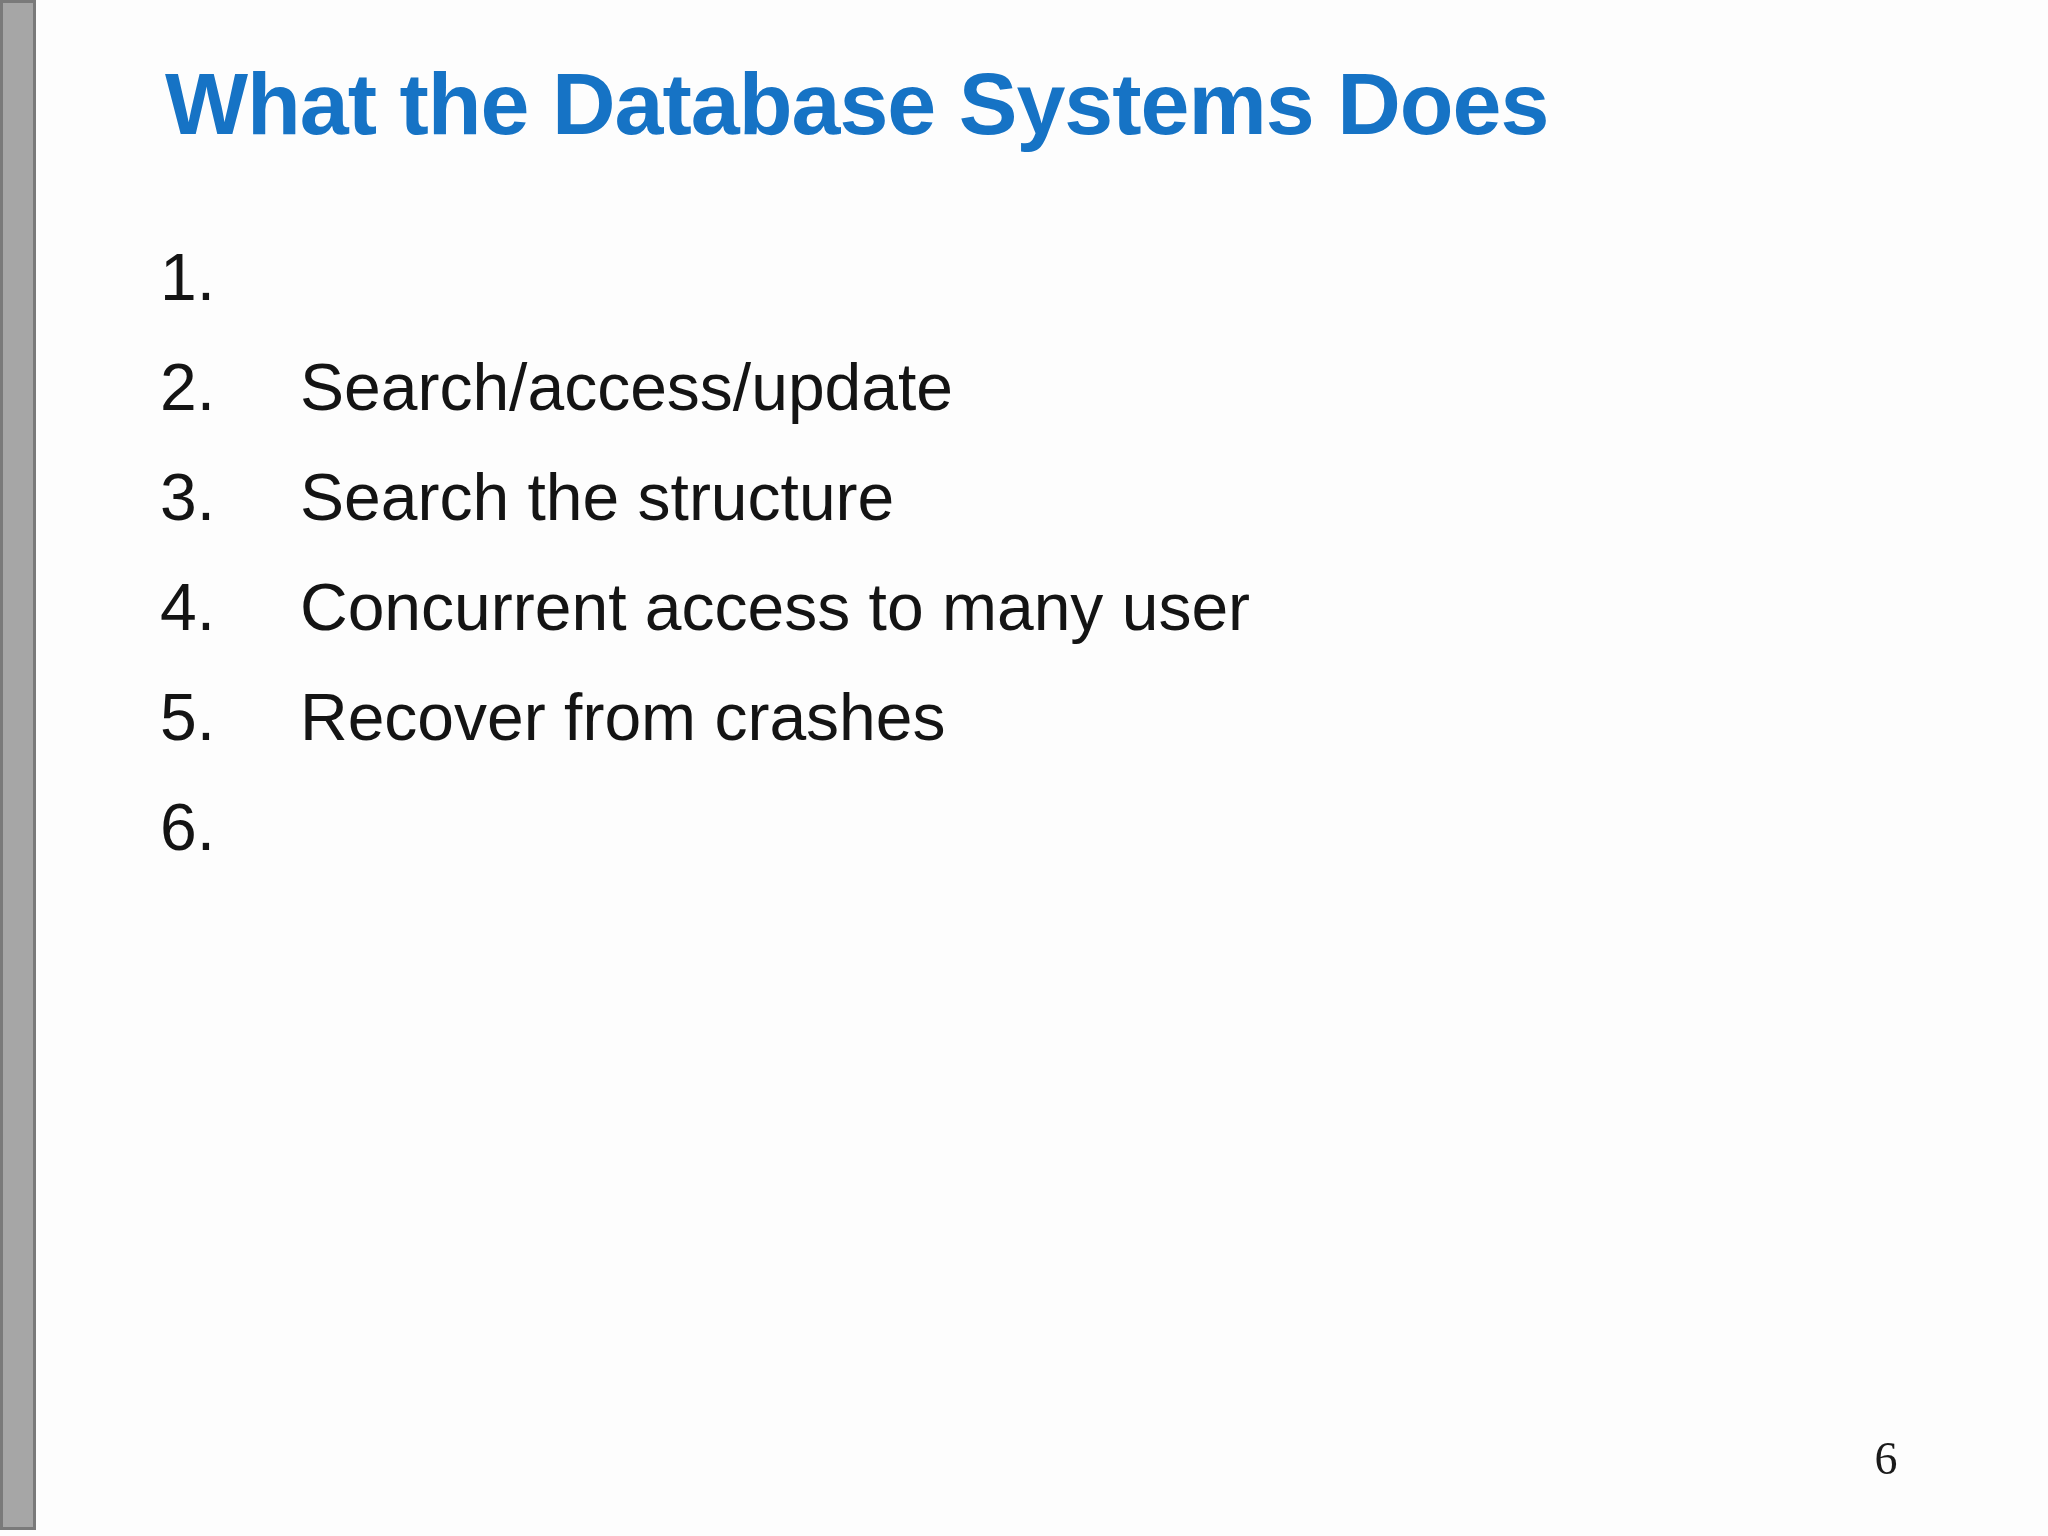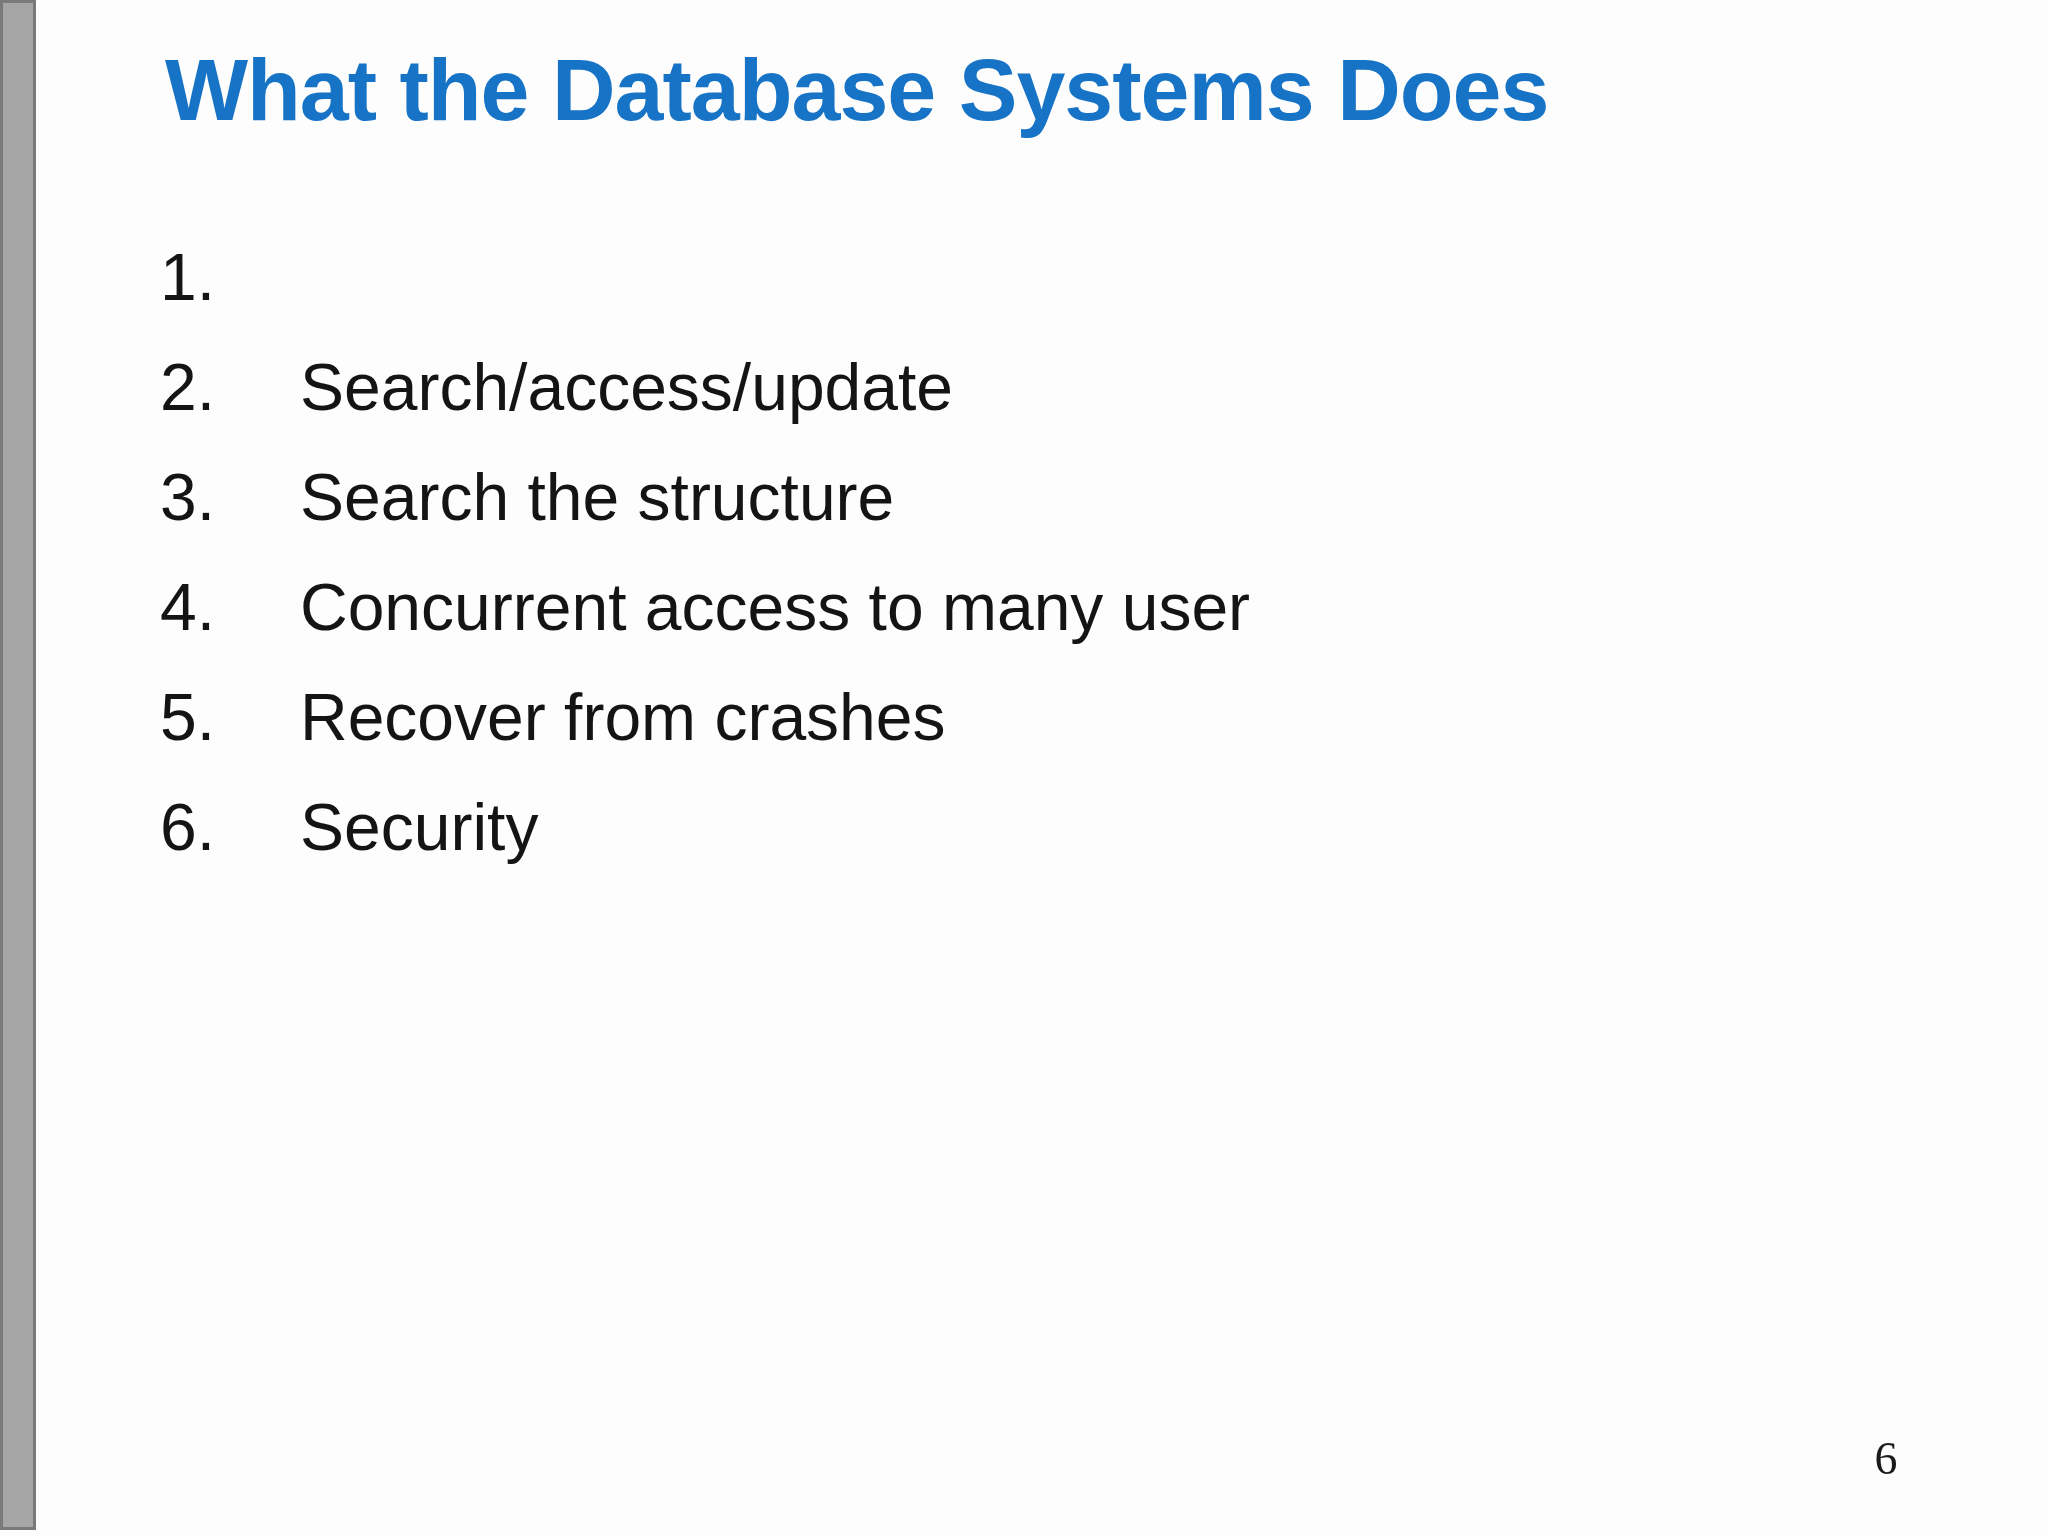--- a/index.html
+++ b/index.html
@@ -20,21 +20,21 @@
     left: 0;
     top: 0;
     width: 30px;
     height: 1524px;
     background: #a6a6a6;
     border: 3px solid #7a7a7a;
   }
   .slide-title {
     position: absolute;
     left: 165px;
-    top: 42px;
+    top: 56px;
     font-size: 88px;
     font-weight: bold;
     letter-spacing: -1px;
     line-height: 1.1;
     white-space: nowrap;
   }
   .feature-list {
     position: absolute;
     left: 160px;
     top: 222px;
@@ -93,20 +93,19 @@
       <span class="txt">Concurrent access to many user</span>
     </div>
 
     <div class="list-item">
       <span class="num">5.</span>
       <span class="txt">Recover from crashes</span>
     </div>
 
     <div class="list-item">
       <span class="num">6.</span>
-      <span class="txt">Security</span>
     </div>
 
   </div>
 
   <div class="page-number">6</div>
 
 </div>
 
 </body></html>

